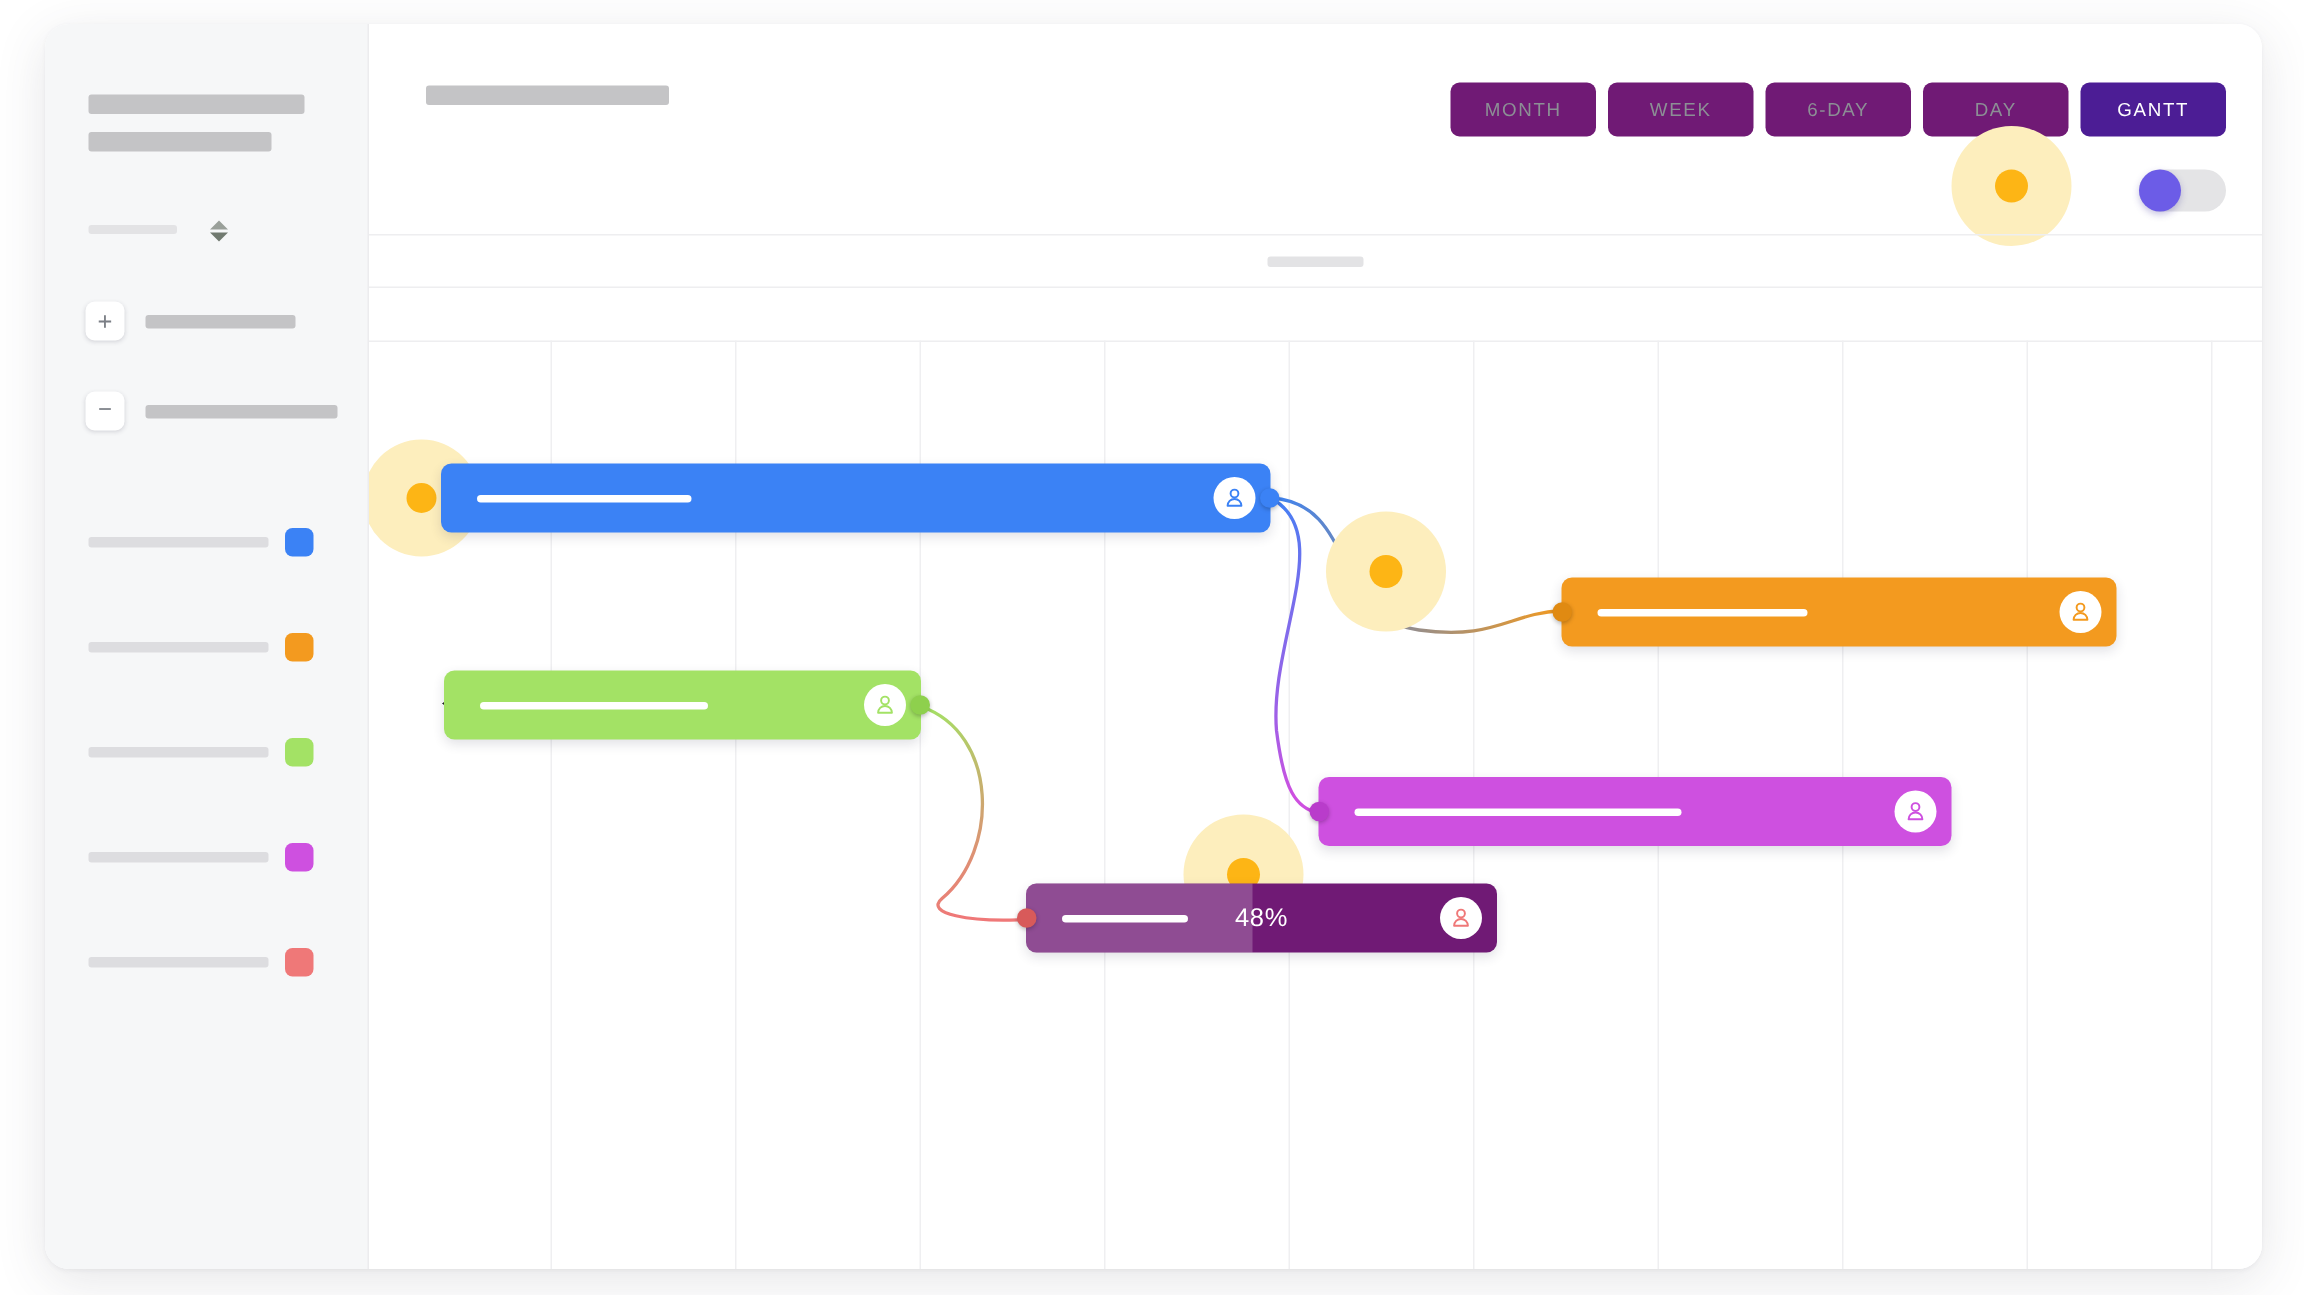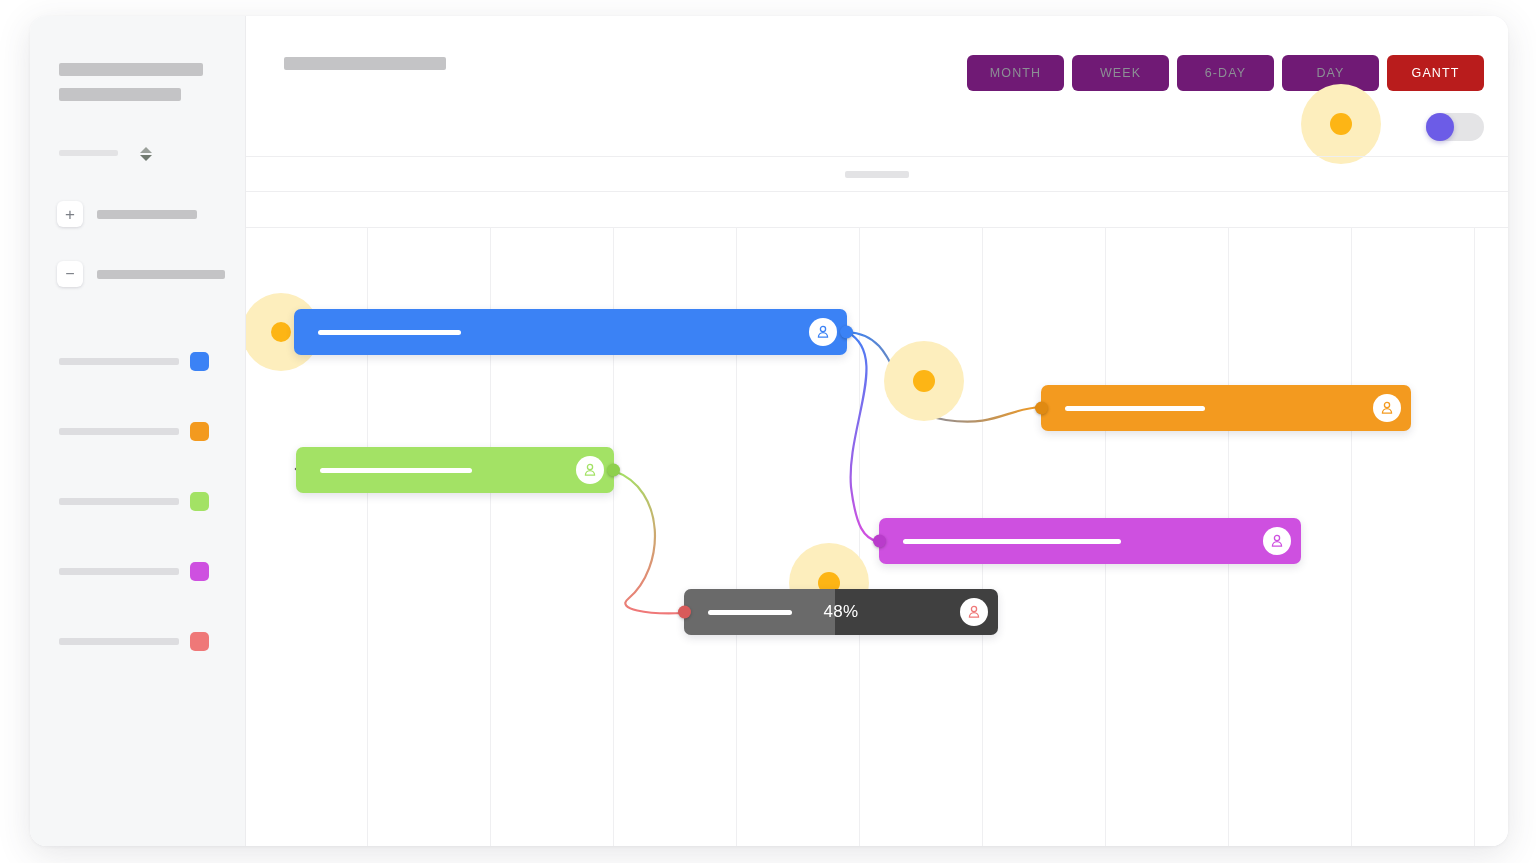--- a/index.html
+++ b/index.html
@@ -141,21 +141,21 @@
     font-family: "Liberation Sans", sans-serif;
     font-size: 12.5px;
     letter-spacing: 1.1px;
     font-weight: 500;
     display: flex;
     align-items: center;
     justify-content: center;
     cursor: pointer;
   }
   .view-tab.active {
-    background: #b91c1c;
+    background: #4c1d95;
     color: #ffffff;
   }
 
   .toggle-wrap {
     position: absolute;
     right: 24px; top: 97px;
     width: 58px; height: 28px;
   }
   .toggle-track {
     position: absolute;
@@ -468,21 +468,21 @@
               <circle cx="8" cy="5" r="2.6" fill="none" stroke="#ce50e0" stroke-width="1.3"></circle>
               <path d="M3.4 13.2 a4.6 4.6 0 0 1 9.2 0 z" fill="none" stroke="#ce50e0" stroke-width="1.3" stroke-linejoin="round"></path>
             </svg>
           </span>
           <span class="node left" style="background:#b93ccb;"></span>
         </div>
 
         <div class="halo" style="left:543px; top:316px; width:80px; height:80px;">
           <span class="dot" style="width:22px;height:22px;"></span>
         </div>
-        <div class="bar" style="left:438px; top:362px; width:314px; background:#404040;">
+        <div class="bar" style="left:438px; top:362px; width:314px; background:#701a75;">
           <span class="progress-fill" style="width:48%;"></span>
           <span class="bar-skel" style="width:84px; z-index:2;"></span>
           <span class="progress-label" style="z-index:2;">48%</span>
           <span class="avatar" style="z-index:3;">
             <svg width="16" height="16" viewBox="0 0 16 16">
               <circle cx="8" cy="5" r="2.6" fill="none" stroke="#ef7878" stroke-width="1.3"></circle>
               <path d="M3.4 13.2 a4.6 4.6 0 0 1 9.2 0 z" fill="none" stroke="#ef7878" stroke-width="1.3" stroke-linejoin="round"></path>
             </svg>
           </span>
           <span class="node left" style="background:#d85a5a; z-index:3;"></span>

